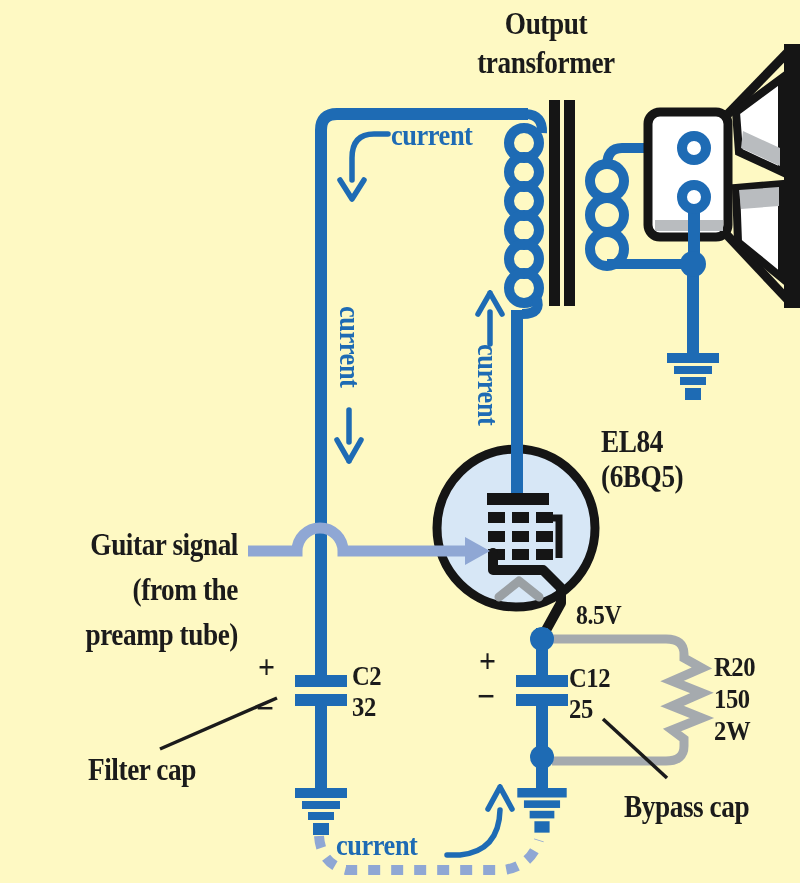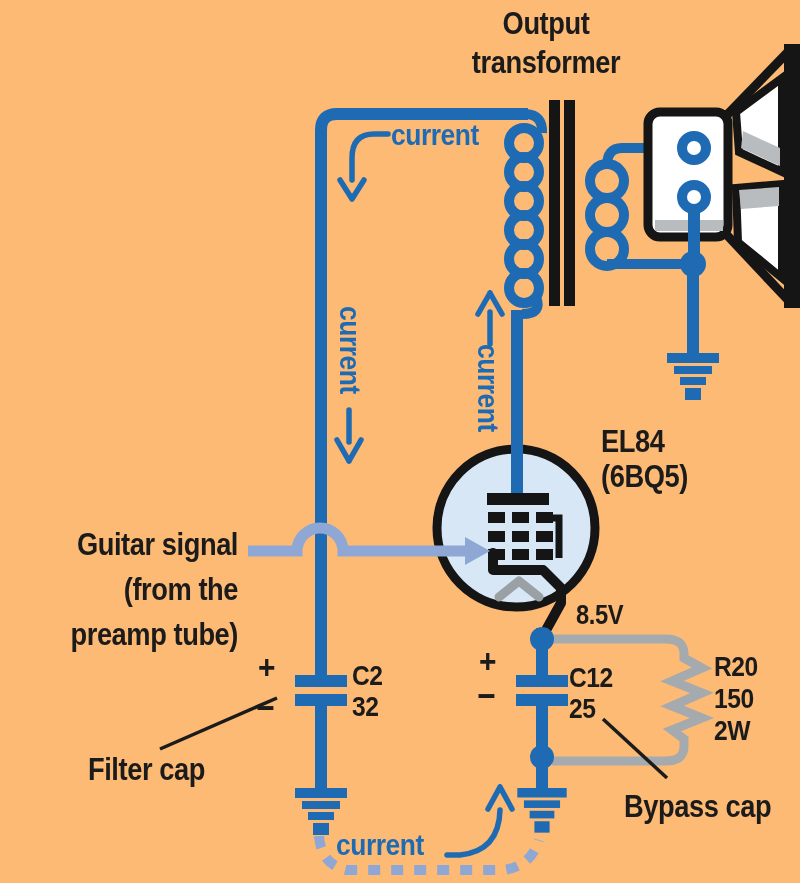--- a/index.html
+++ b/index.html
@@ -1,17 +1,17 @@
 <!DOCTYPE html>
 <html><head>
 <meta charset="utf-8">
 <style>
   html,body{margin:0;padding:0;background:#fff;}
-  #stage{position:relative;width:800px;height:883px;background:#fdba74;overflow:hidden;
-         font-family:Liberation Sans, sans-serif;}
+  #stage{position:relative;width:800px;height:883px;background:#fef9c3;overflow:hidden;
+         font-family:Liberation Serif, serif;}
   #cir{position:absolute;left:0;top:0;}
   .lbl{position:absolute;font-weight:700;color:#1b1b1b;white-space:nowrap;
        letter-spacing:-0.5px;line-height:1.08;}
   .blue{color:#1e6bb4;}
   .sxl{transform:scaleX(.88);transform-origin:0 0;}
   .sxc{transform:scaleX(.88);transform-origin:50% 0;text-align:center;}
   .sxr{transform:scaleX(.88);transform-origin:100% 0;text-align:right;}
   .rot{transform:rotate(90deg) scaleX(.88);transform-origin:0 0;}
   .ln{display:block;}
   

